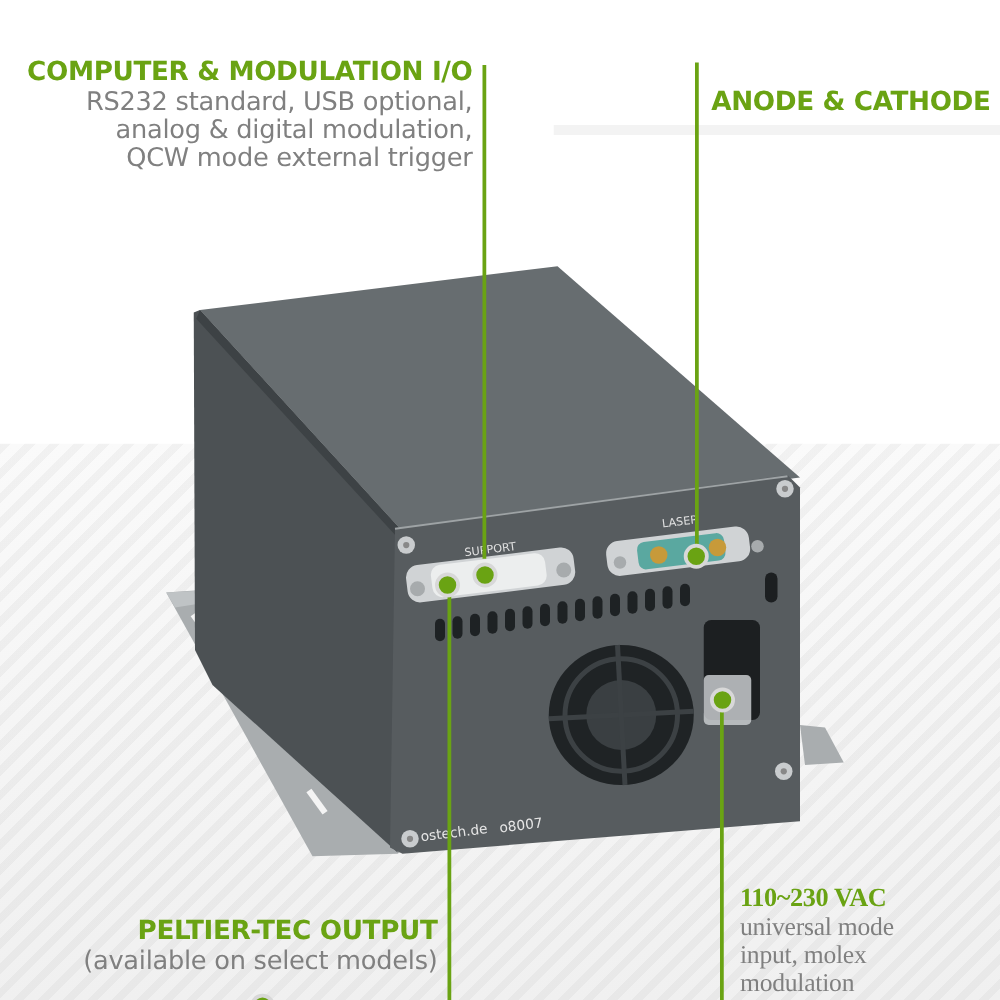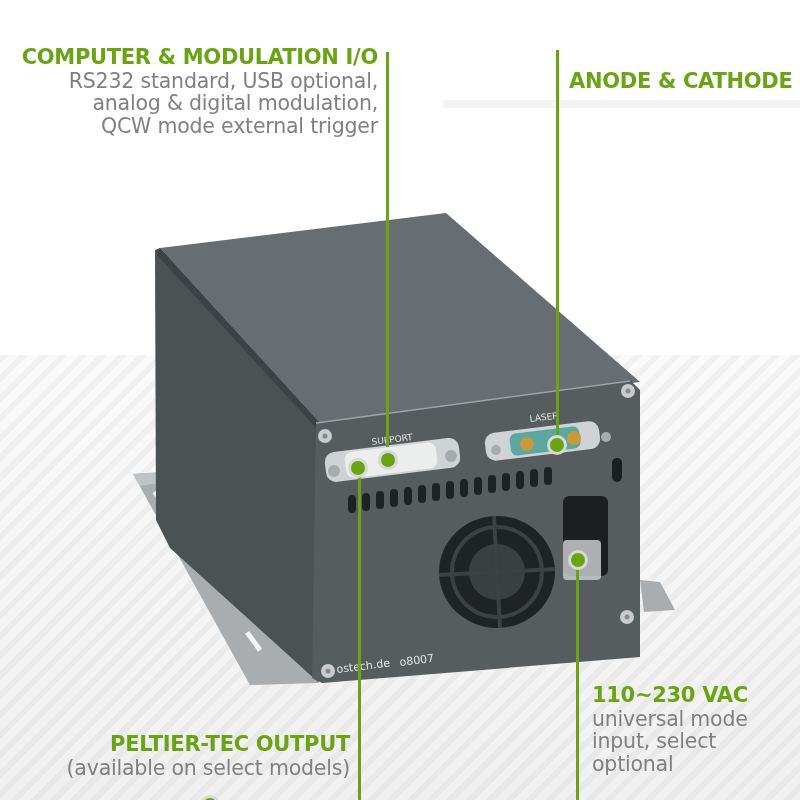--- a/index.html
+++ b/index.html
@@ -125,23 +125,23 @@
   <div class="title">COMPUTER &amp; MODULATION I/O</div>
   <div class="desc">RS232 standard, USB optional,</div>
   <div class="desc">analog &amp; digital modulation,</div>
   <div class="desc">QCW mode external trigger</div>
 </div>
 
 <div class="label" style="left:569px; top:46px;margin-top:24px;">
   <div class="title">ANODE &amp; CATHODE</div>
 </div>
 
-<div class="label" style="left:592px; top:684px;">
+<div class="label" style="left:592px; top:707px;font-family:Liberation Serif, serif;">
   <div class="title">110~230 VAC</div>
   <div class="desc">universal mode</div>
-  <div class="desc">input, select</div>
-  <div class="desc">optional</div>
+  <div class="desc">input, molex</div>
+  <div class="desc">modulation</div>
 </div>
 
 <div class="label right-align" style="right:450px; top:733px; width:360px;">
   <div class="title">PELTIER-TEC OUTPUT</div>
   <div class="desc">(available on select models)</div>
 </div>
 
 </body></html>

